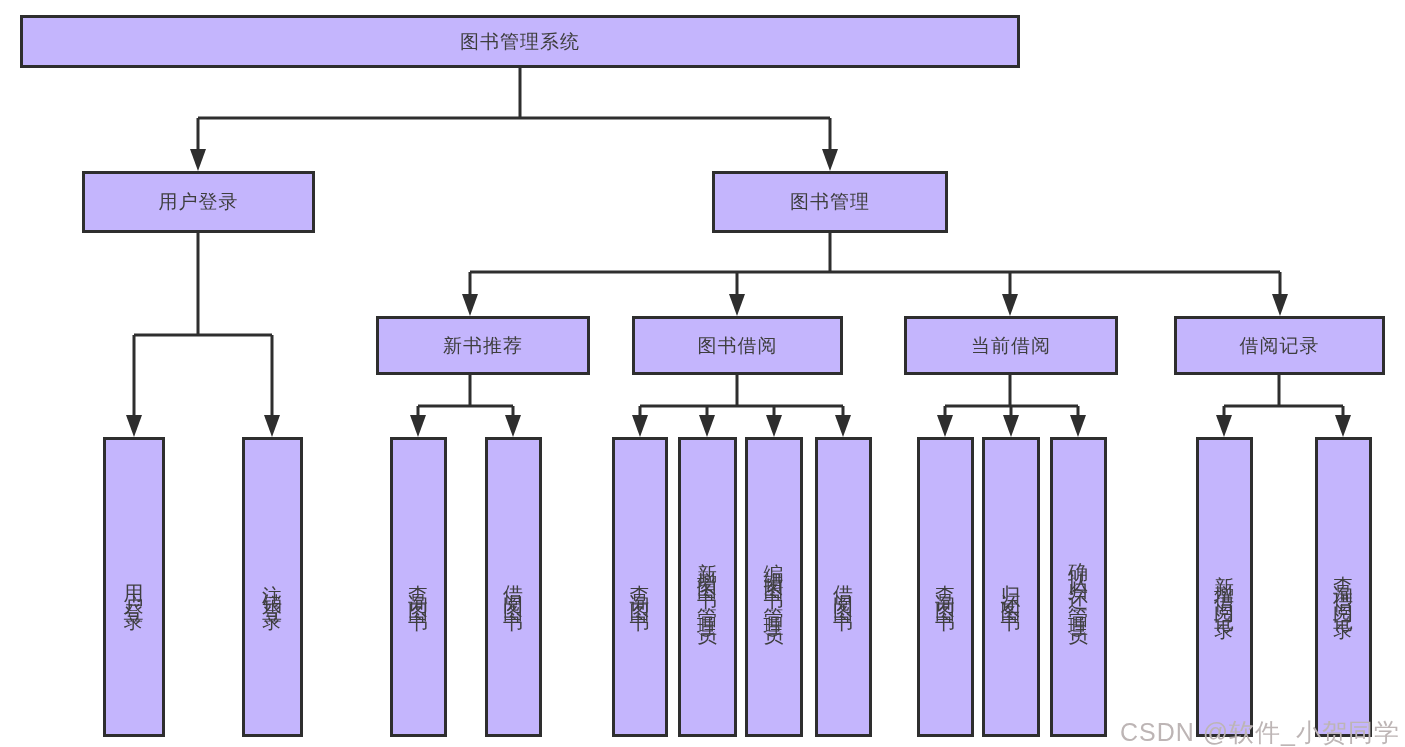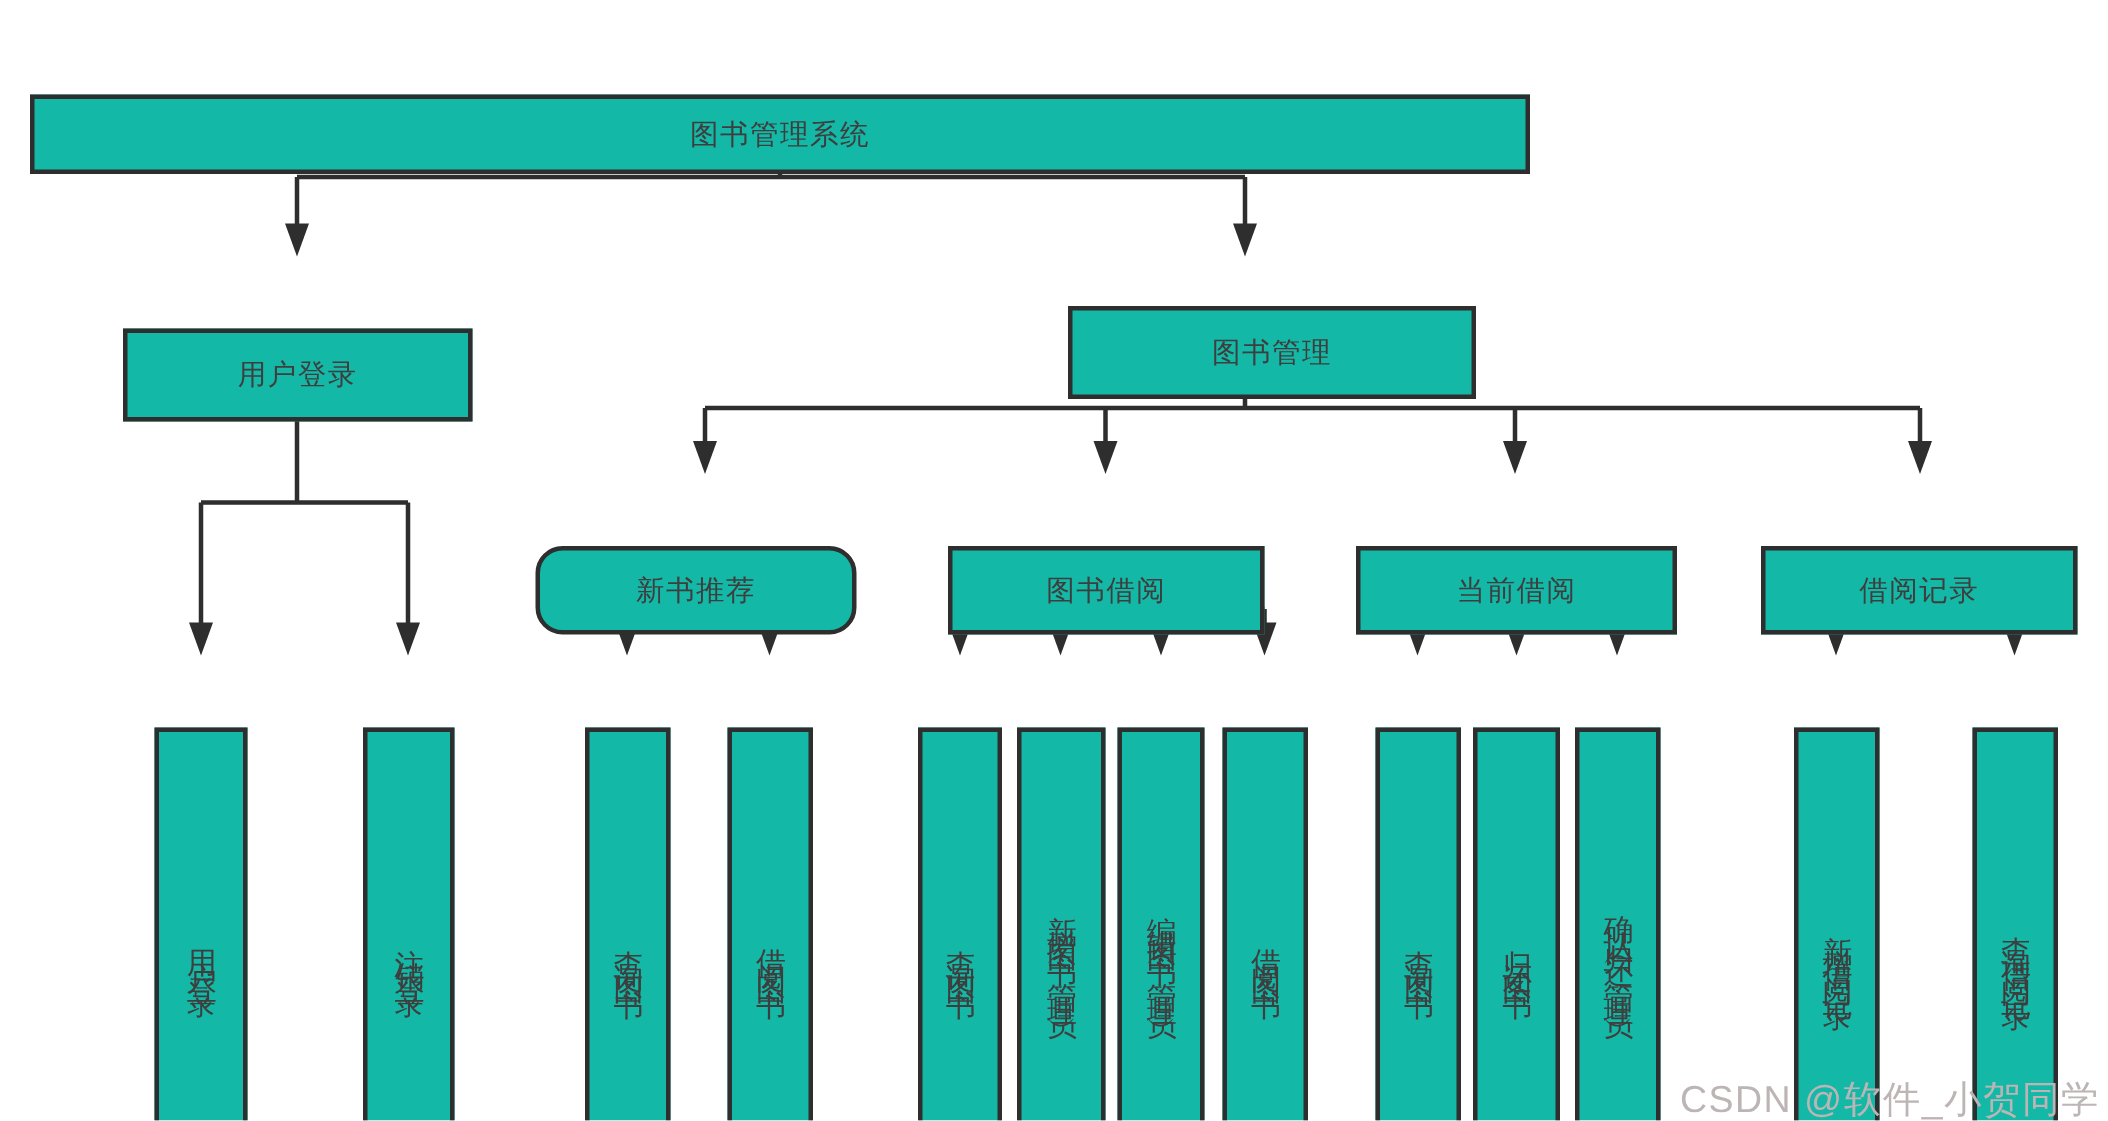--- a/index.html
+++ b/index.html
@@ -15,31 +15,30 @@
     background:var(--bg);
     overflow:hidden;
     font-family:"Liberation Sans","DejaVu Sans",sans-serif;
   }
   #connectors{position:absolute;left:0;top:0;width:1405px;height:747px;}
   #connectors path{stroke:var(--line);stroke-width:3;fill:none;}
   #connectors polygon{fill:var(--line);stroke:none;}
   .box{
     position:absolute;
     box-sizing:border-box;
-    background:#14b8a6;
+    background:#c4b5fd;
     border:3px solid var(--line);
     display:flex;
     align-items:center;
     justify-content:center;
     color:var(--text);
     font-size:19px;
     letter-spacing:1px;
     white-space:nowrap;
     text-align:center;
-    margin-top:48px;
   }
   .vbox{
     writing-mode:vertical-rl;
     text-orientation:mixed;
     font-size:20px;
     letter-spacing:9px;
     line-height:1;
     white-space:normal;
   }
   .watermark{
@@ -96,23 +95,23 @@
     <g>
       <path d="M1279 375 L1279 406 M1224 406 L1343 406 M1224 406 L1224 416 M1343 406 L1343 416"></path>
       <polygon points="1216,415 1232,415 1224,437"></polygon>
       <polygon points="1335,415 1351,415 1343,437"></polygon>
     </g>
   </svg>
 
   <div class="box" style="left:20px;top:15px;width:1000px;height:53px;">图书管理系统</div>
 
   <div class="box" style="left:82px;top:171px;width:233px;height:62px;">用户登录</div>
-  <div class="box" style="left:712px;top:156px;width:272px;height:62px;">图书管理</div>
+  <div class="box" style="left:712px;top:171px;width:236px;height:62px;">图书管理</div>
 
-  <div class="box" style="left:357px;top:316px;width:214px;height:59px;border-radius:18px;">新书推荐</div>
+  <div class="box" style="left:376px;top:316px;width:214px;height:59px;">新书推荐</div>
   <div class="box" style="left:632px;top:316px;width:211px;height:59px;font-family:Liberation Serif, serif;">图书借阅</div>
   <div class="box" style="left:1174px;top:316px;width:211px;height:59px;">借阅记录</div>
   <div class="box" style="left:904px;top:316px;width:214px;height:59px;">当前借阅</div>
 
   <div class="box vbox" style="left:103px;top:437px;width:62px;height:300px;">用户登录</div>
   <div class="box vbox" style="left:242px;top:437px;width:61px;height:300px;">注销登录</div>
 
   <div class="box vbox" style="left:390px;top:437px;width:57px;height:300px;">查询图书</div>
   <div class="box vbox" style="left:485px;top:437px;width:57px;height:300px;">借阅图书</div>
 

